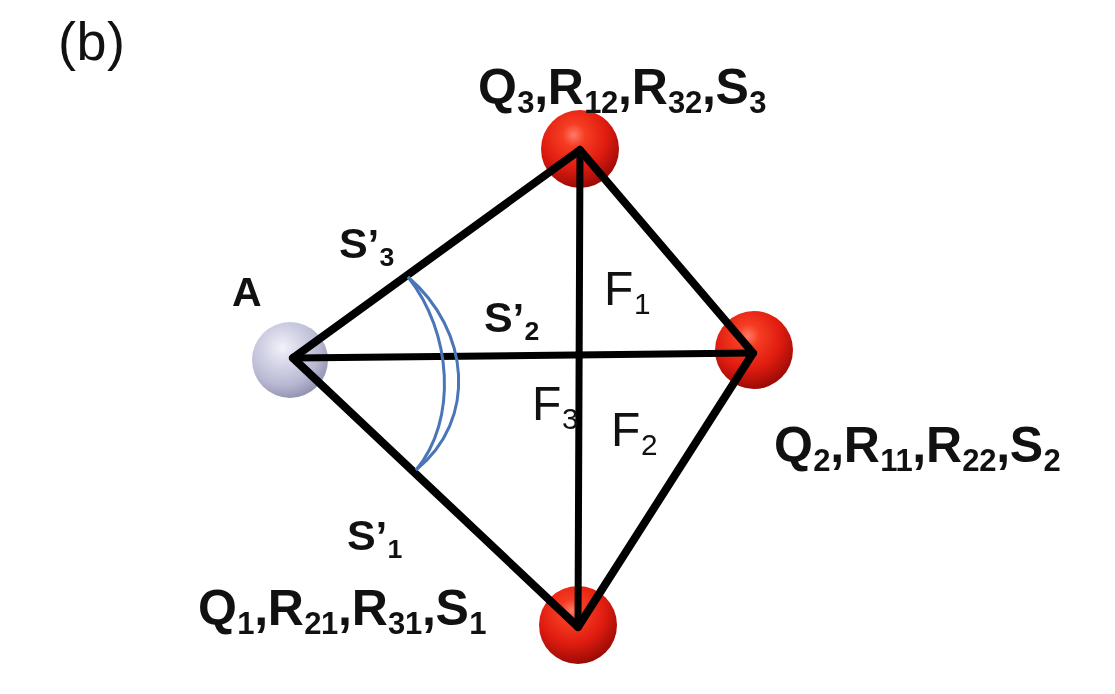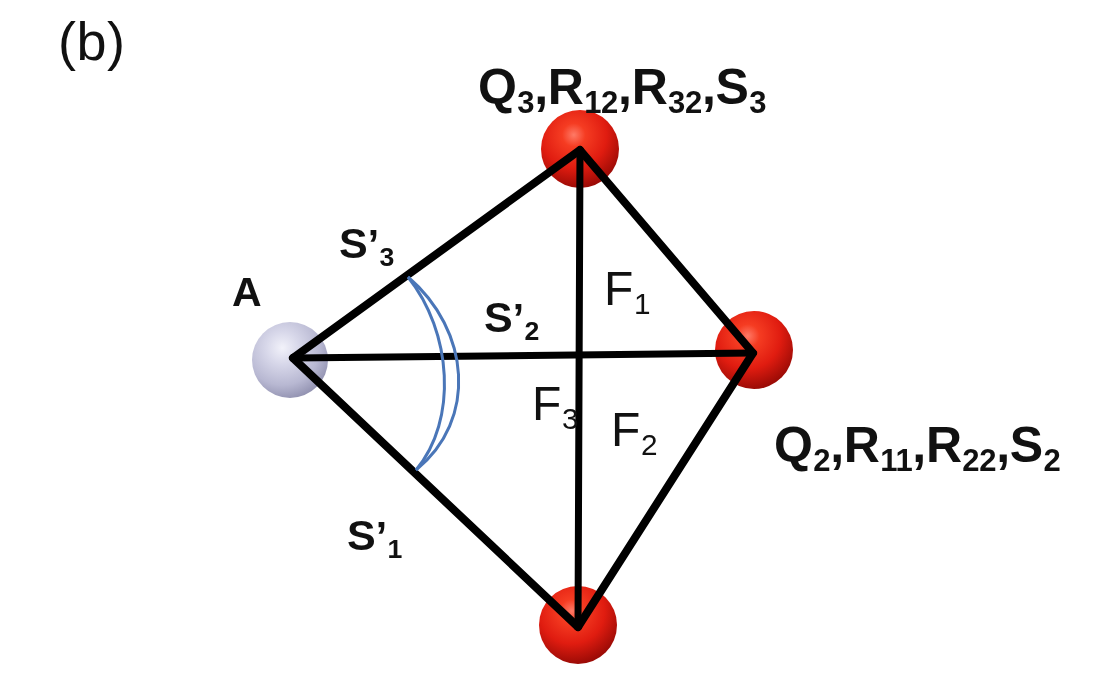--- a/index.html
+++ b/index.html
@@ -122,20 +122,23 @@
 
   <div class="lbl vertex-label" style="left:478px; top:62px;">
     <span>
       <span>Q</span><sub>3</sub>,</span><span><span>R</span><sub>12</sub>,</span><span><span>R</span><sub>32</sub>,</span><span><span>S</span><sub>3</sub></span>
   </div>
 
   <div class="lbl vertex-label" style="left:774px; top:385px;margin-top:35px;">
     <span><span>Q</span><sub>2</sub>,</span><span><span>R</span><sub>11</sub>,</span><span><span>R</span><sub>22</sub>,</span><span><span>S</span><sub>2</sub></span>
   </div>
 
+  <div class="lbl vertex-label" style="left:198px; top:583px;">
+    <span><span>Q</span><sub>1</sub>,</span><span><span>R</span><sub>21</sub>,</span><span><span>R</span><sub>31</sub>,</span><span><span>S</span><sub>1</sub></span>
+  </div>
 
   <div class="lbl s-label" style="left:339px; top:222px;">
     <span>S</span><span class="prime">’</span><sub>3</sub>
   </div>
 
   <div class="lbl s-label" style="left:484px; top:296px;">
     <span>S</span><span class="prime">’</span><sub>2</sub>
   </div>
 
   <div class="lbl s-label" style="left:347px; top:478px;margin-top:36px;">

